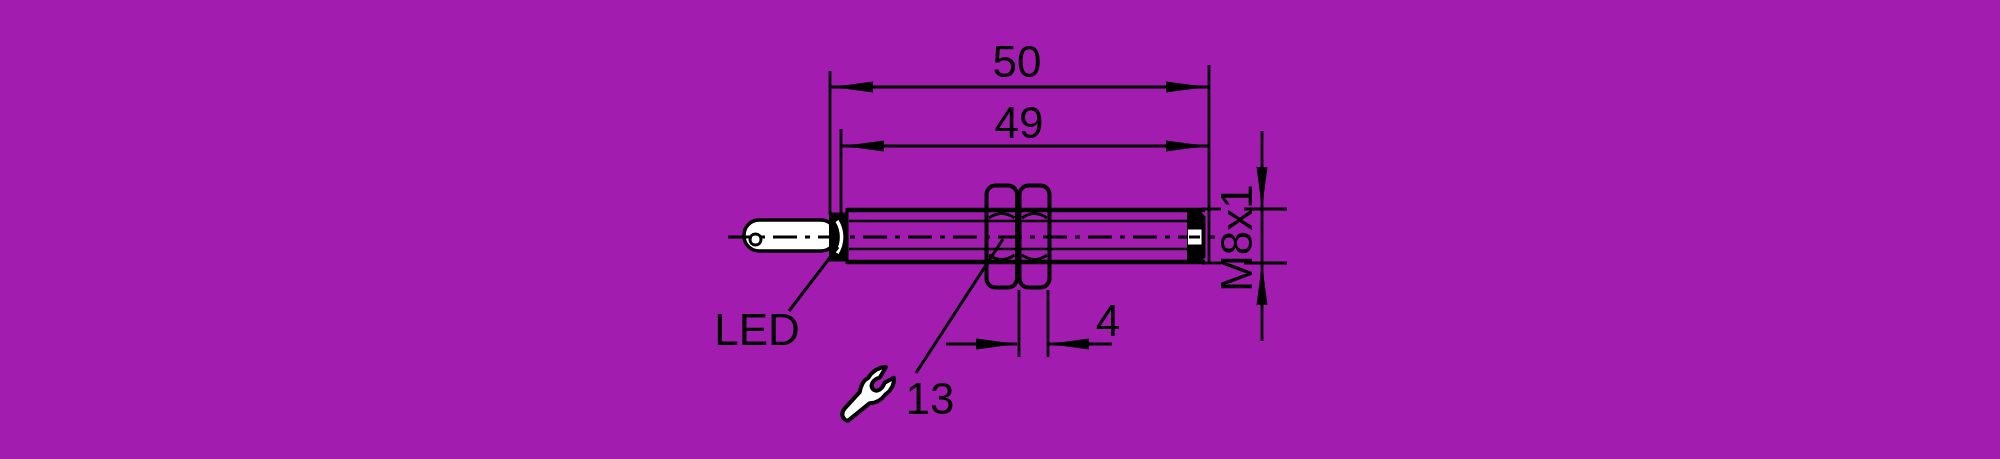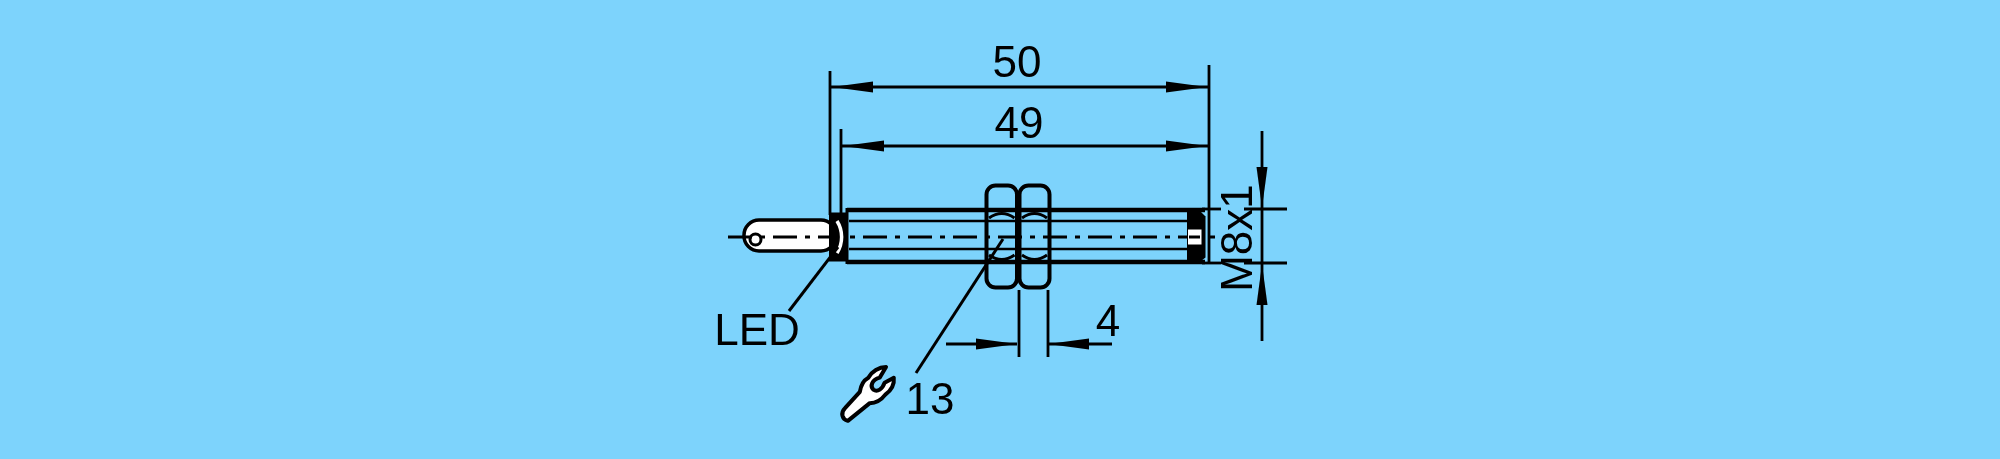--- a/index.html
+++ b/index.html
@@ -4,21 +4,21 @@
 <style>
   html, body {
     margin: 0;
     padding: 0;
     background: #ffffff;
   }
   .canvas {
     position: relative;
     width: 2000px;
     height: 459px;
-    background: #7dd3fc;
+    background: #a21caf;
     overflow: hidden;
   }
   svg { display: block; }
   .lbl {
     font-family: "Liberation Sans", sans-serif;
     font-size: 44px;
     fill: #000000;
   }
 </style>
 </head>

